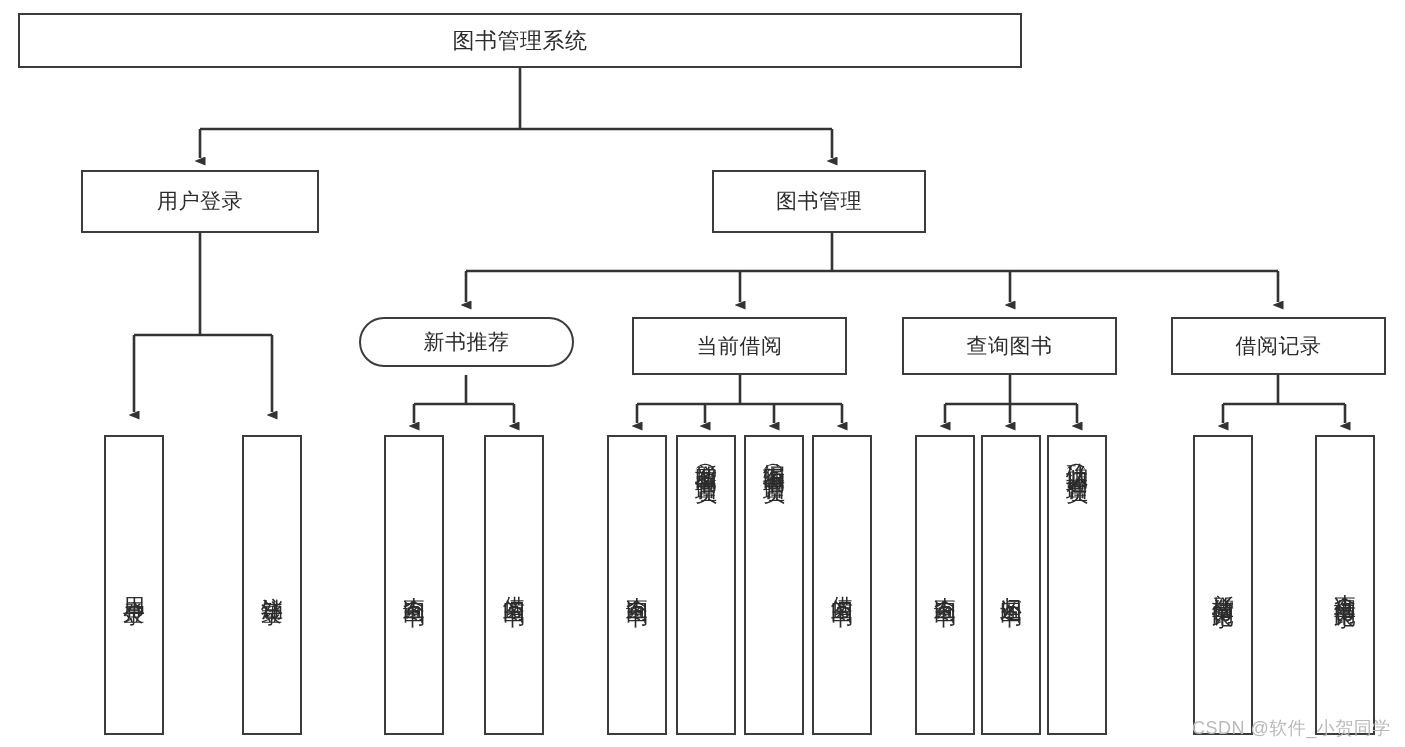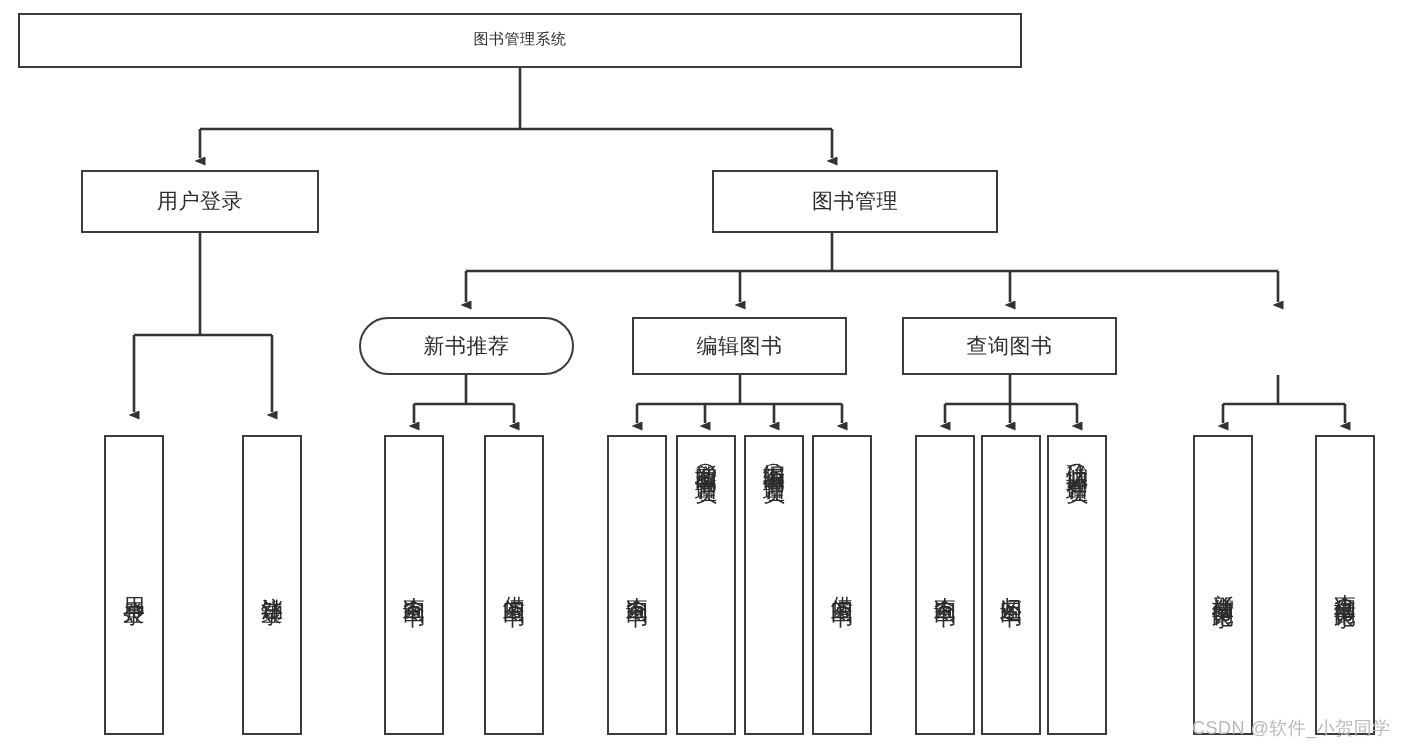--- a/index.html
+++ b/index.html
@@ -40,22 +40,21 @@
     text-align: center;
     white-space: nowrap;
     line-height: 1.18;
   }
   
   .node.horiz .lbl {
     font-size: 21px;
     letter-spacing: 0.5px;
   }
   .node.root .lbl {
-    font-size: 15px;
-    font-family: Liberation Mono, monospace;
+    font-size: 22px;
   }
   
   .node.vert {
     align-items: center;
     justify-content: center;
     padding: 8px 0;
   }
   .node.vert .lbl {
     writing-mode: vertical-rl;
     text-orientation: upright;
@@ -129,32 +128,35 @@
     </g>
   </svg>
 
   <div class="node horiz root" style="left:18px; top:13px; width:1004px; height:55px;">
     <span class="lbl">图书管理系统</span>
   </div>
 
   <div class="node horiz" style="left:81px; top:170px; width:238px; height:63px;">
     <span class="lbl">用户登录</span>
   </div>
-  <div class="node horiz" style="left:712px; top:170px; width:286px; height:63px;">
+  <div class="node horiz" style="left:712px; top:170px; width:214px; height:63px;">
     <span class="lbl">图书管理</span>
   </div>
 
-  <div class="node horiz" style="left:359px; top:317px; width:215px; height:58px;border-radius:29px;">
+  <div class="node horiz" style="left:359px; top:317px; width:215px; height:50px;border-radius:29px;">
     <span class="lbl">新书推荐</span>
   </div>
   <div class="node horiz" style="left:632px; top:317px; width:215px; height:58px;">
-    <span class="lbl">编辑图书</span>
+    <span class="lbl">当前借阅</span>
   </div>
   <div class="node horiz" style="left:902px; top:317px; width:215px; height:58px;">
     <span class="lbl">查询图书</span>
+  </div>
+  <div class="node horiz" style="left:1171px; top:317px; width:215px; height:58px;">
+    <span class="lbl">借阅记录</span>
   </div>
 
   <div class="node vert" style="left:104px; top:435px; width:60px; height:300px;">
     <span class="lbl">用户登录</span>
   </div>
   <div class="node vert" style="left:242px; top:435px; width:60px; height:300px;">
     <span class="lbl">注销登录</span>
   </div>
 
   <div class="node vert" style="left:384px; top:435px; width:60px; height:300px;">

